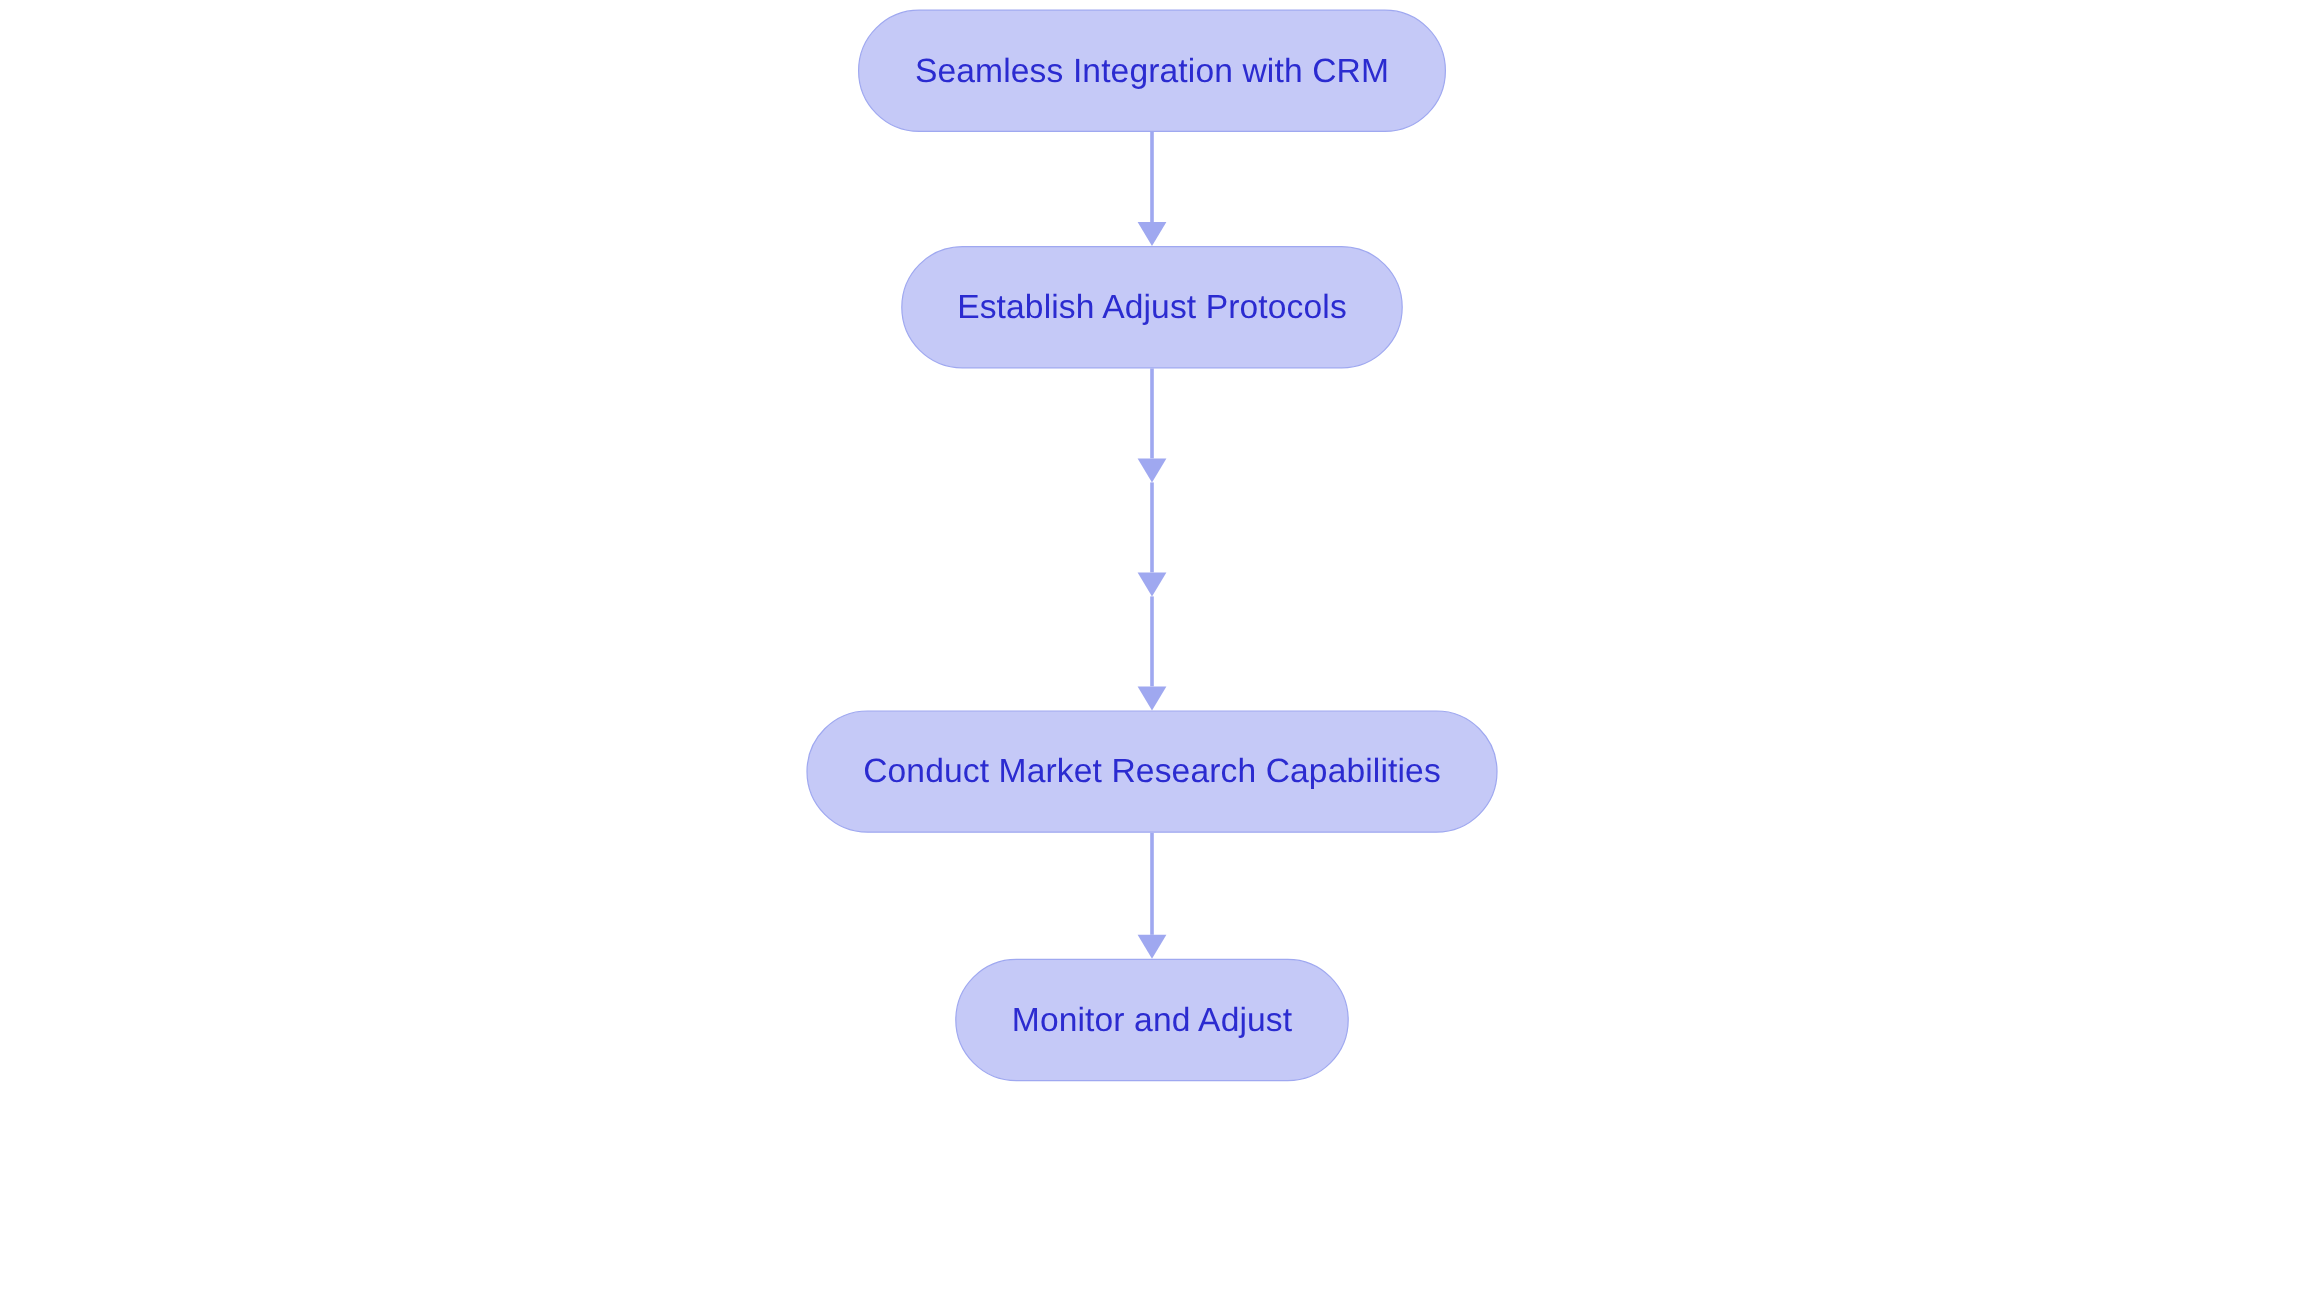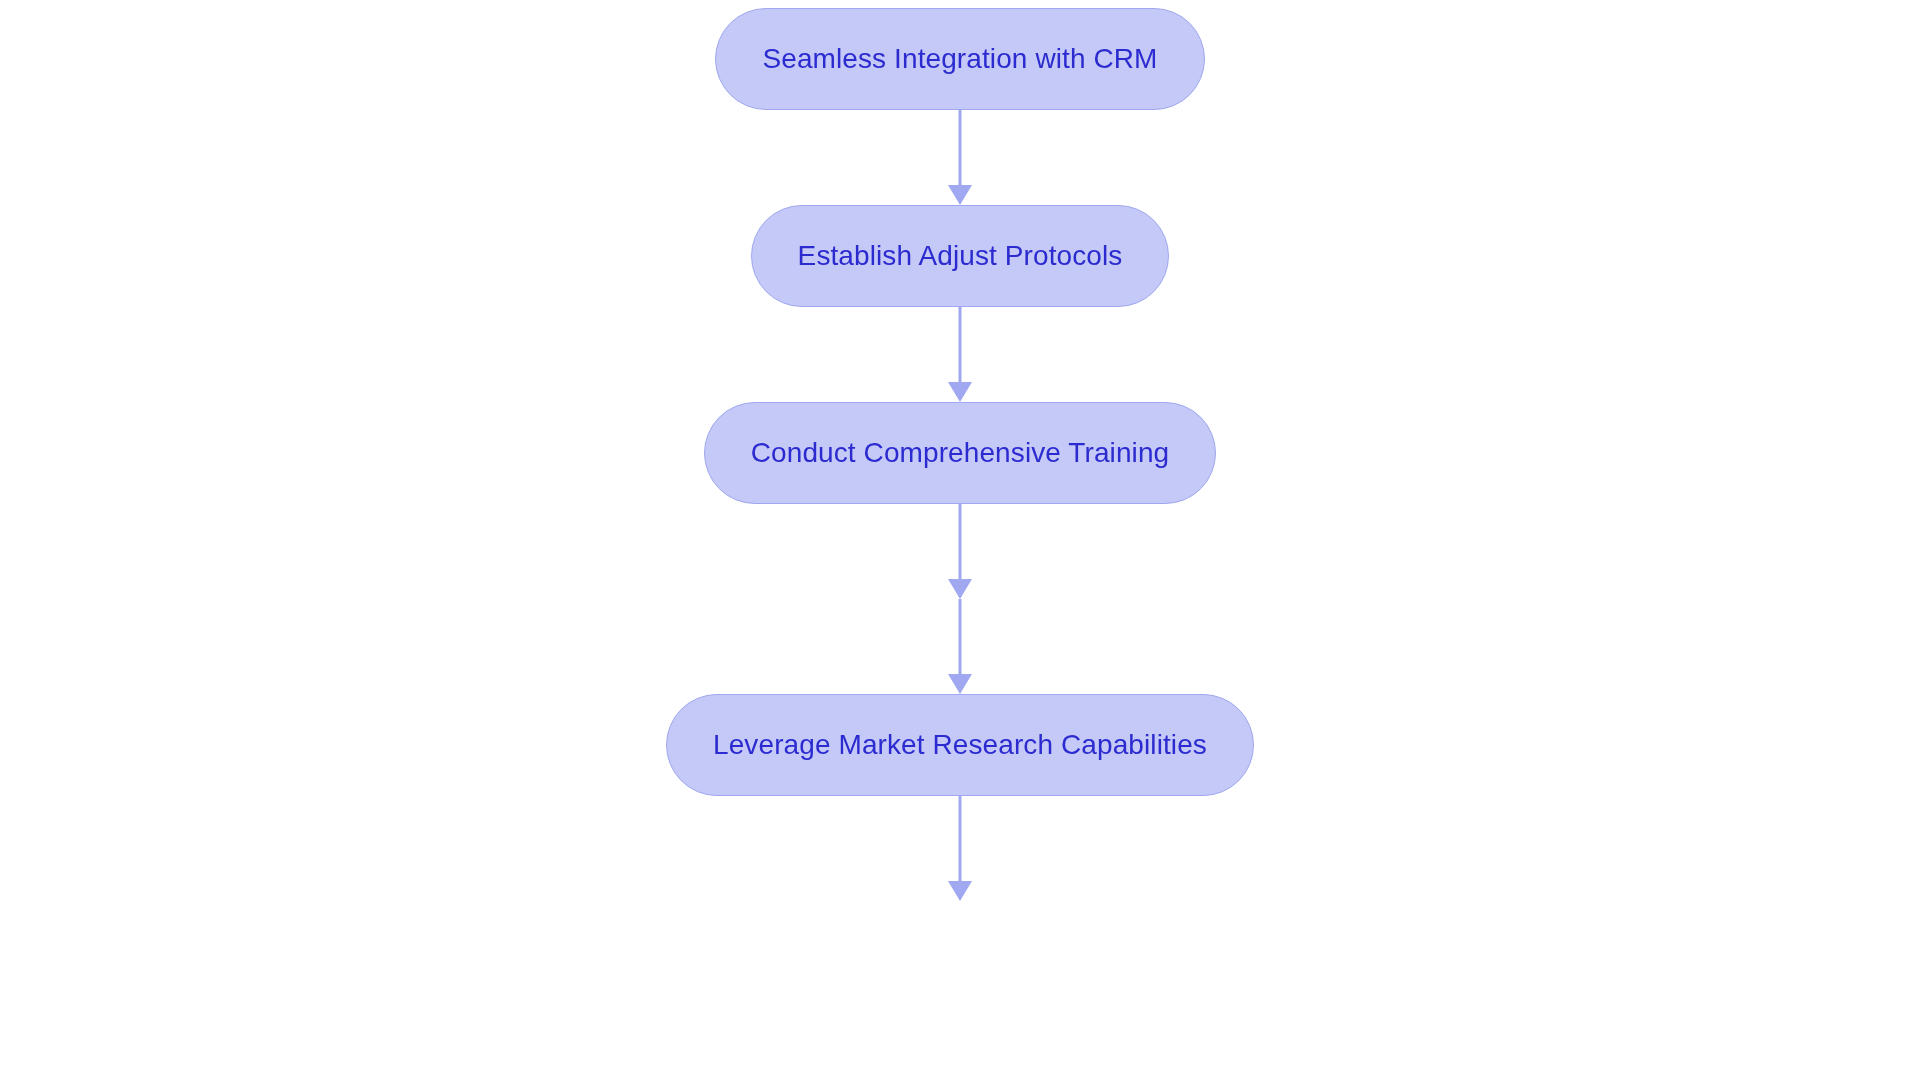--- a/index.html
+++ b/index.html
@@ -108,39 +108,39 @@
 
     <div class="flow-node">
       <span class="flow-node-label">Establish Adjust Protocols</span>
     </div>
 
     <div class="flow-connector" style="height:95px;">
       <span class="conn-line" style="height:75px;"></span>
       <span class="conn-arrow"></span>
     </div>
 
-    <div class="flow-node">
-      <span class="flow-node-label">Conduct Comprehensive Training</span>
-    </div>
 
     <div class="flow-connector" style="height:95px;">
       <span class="conn-line" style="height:75px;"></span>
       <span class="conn-arrow"></span>
     </div>
 
 
     <div class="flow-connector" style="height:95px;">
       <span class="conn-line" style="height:75px;"></span>
       <span class="conn-arrow"></span>
     </div>
 
     <div class="flow-node">
-      <span class="flow-node-label">Leverage Market Research Capabilities</span>
+      <span class="flow-node-label">Conduct Market Research Capabilities</span>
     </div>
 
     <div class="flow-connector" style="height:105px;">
       <span class="conn-line" style="height:85px;"></span>
       <span class="conn-arrow"></span>
     </div>
 
+    <div class="flow-node">
+      <span class="flow-node-label">Monitor and Adjust</span>
+    </div>
 
   </div>
 </div>
 
 </body></html>

